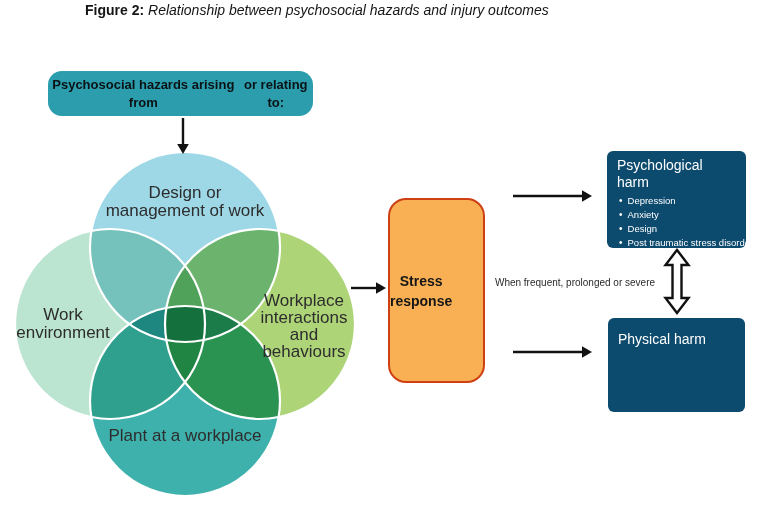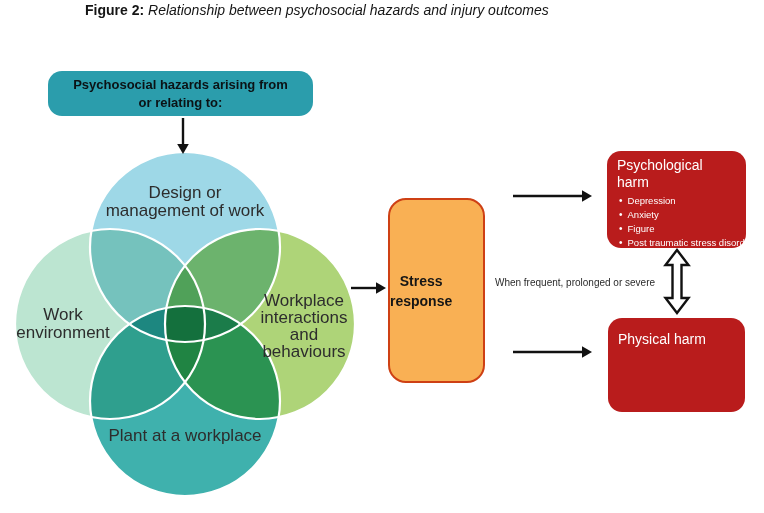--- a/index.html
+++ b/index.html
@@ -11,21 +11,21 @@
 
   
   .fig-title { position:absolute; left:85px; top:2px; font-size:14px; color:#151515; }
   .fig-label { font-weight:bold; font-style:normal; }
   .fig-text  { font-style:italic; }
 
   
   .hazard-box {
     position:absolute; left:48px; top:71px; width:265px; height:45px;
     background:#2b9dac; border-radius:14px;
-    display:flex; flex-direction:column; justify-content:center; align-items:center;
+    display:flex; flex-direction:row; justify-content:center; align-items:center;
     font-weight:bold; font-size:13px; line-height:18px; color:#0b1215; text-align:center;
   }
 
   
   .circle-label {
     position:absolute; text-align:center; color:#2d2d2d;
     font-size:17px; line-height:18px; white-space:pre-line;
   }
   .lbl-design { left:95px;  top:184px; width:180px; }
   .lbl-env    { left:13px;  top:306px; width:100px; }
@@ -42,21 +42,21 @@
   }
 
   
   .cond-label {
     position:absolute; left:494px; top:277px; width:162px; text-align:center;
     font-size:10px; color:#2b2b2b;
   }
 
   
   .harm-box {
-    position:absolute; background:#b91c1c; border-radius:14px; color:#ffffff;
+    position:absolute; background:#0c4a6e; border-radius:6px; color:#ffffff;
     box-sizing:border-box; padding:6px 8px 12px 9px;
   }
   .harm-psych { left:607px; top:151px; width:139px; height:97px; }
   .harm-phys  { left:608px; top:318px; width:137px; height:94px; padding-top:13px; }
   .harm-title { font-size:14px; line-height:17px; margin:0 0 3px 1px; font-weight:normal; }
   .harm-box ul { list-style:none; margin:0; padding:0 0 0 3px; }
   .harm-box li {
     font-size:9.5px; line-height:14px; white-space:nowrap;
     display:flex; align-items:baseline;
   }
@@ -130,21 +130,21 @@
 response</div>
   </div>
 
   <div class="cond-label">When frequent, prolonged or severe</div>
 
   <div class="harm-box harm-psych">
     <div class="harm-title">Psychological harm</div>
     <ul>
       <li>Depression</li>
       <li>Anxiety</li>
-      <li>Figure</li>
+      <li>Design</li>
       <li>Post traumatic stress disorder</li>
       <li>Suicide</li>
     </ul>
   </div>
 
   <div class="harm-box harm-phys">
     <div class="harm-title">Physical harm</div>
   </div>
 
 </div>

